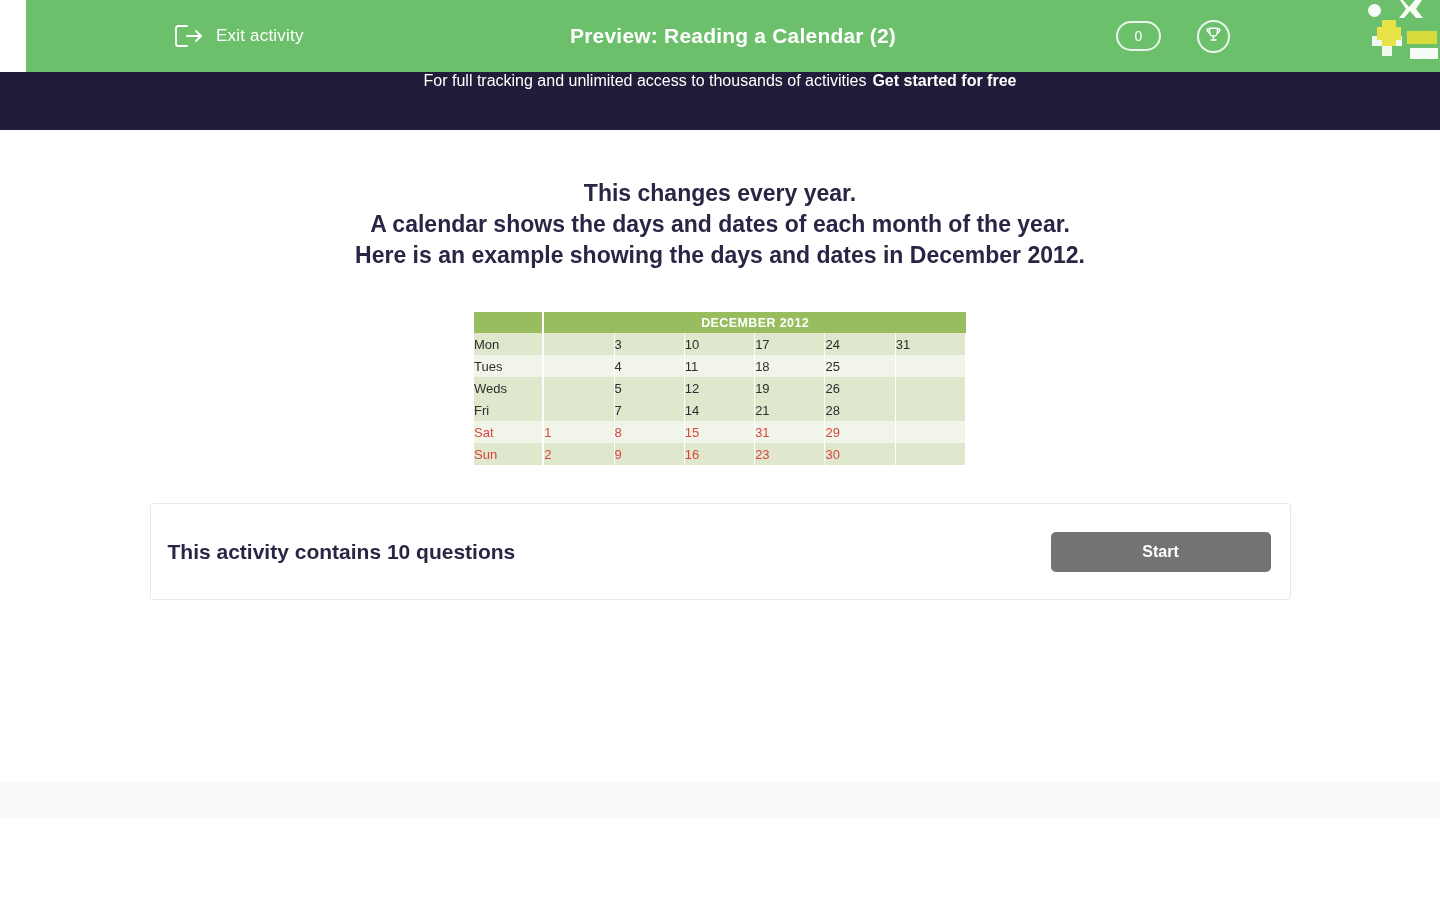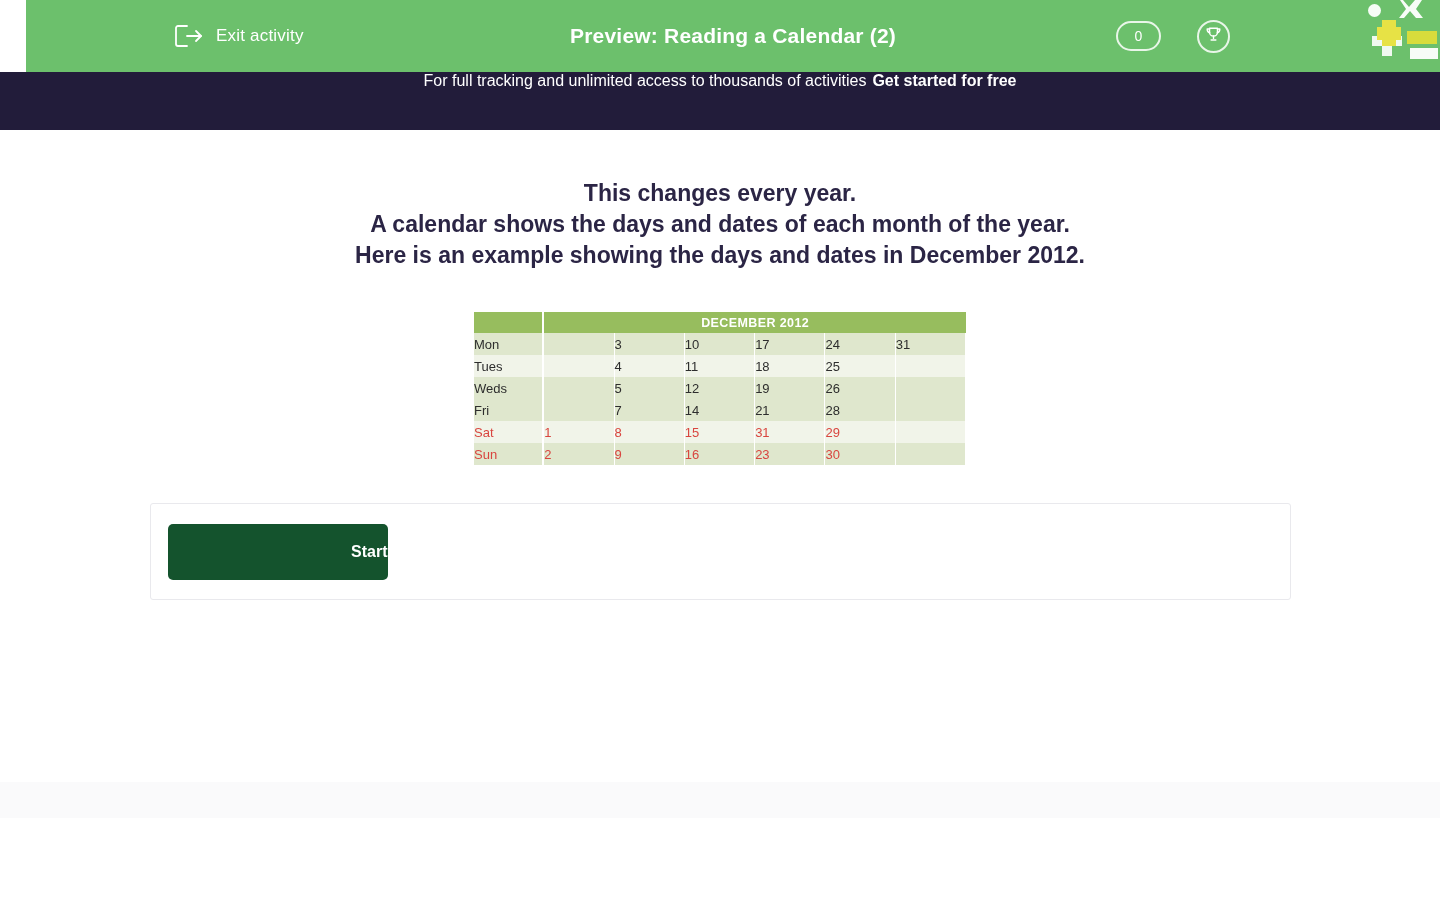--- a/index.html
+++ b/index.html
@@ -169,30 +169,29 @@
     justify-content: space-between;
     padding: 0 19px 0 17px;
   }
   .activity-text {
     color: #2b2545;
     font-size: 21px;
     font-weight: bold;
   }
   .start-button {
     width: 220px;
-    height: 56px;
-    background: #14532d;
+    height: 40px;
+    background: #737373;
     border: none;
     border-radius: 5px;
     color: #ffffff;
     font-size: 16px;
     font-weight: bold;
     font-family: "Liberation Sans", sans-serif;
     cursor: pointer;
-    text-align: right;
   }
 
   
   .footer-band {
     position: absolute;
     top: 782px;
     left: 0;
     width: 1440px;
     height: 36px;
     background: #fafafb;
@@ -335,18 +334,19 @@
             <td>23</td>
             <td>30</td>
             <td></td>
           </tr>
         </tbody>
     </table>
   </div>
 
 
   <div class="activity-card">
+    <div class="activity-text">This activity contains 10 questions</div>
     <button class="start-button">Start</button>
   </div>
 
 </div>
 
 <div class="footer-band"></div>
 
 </body></html>

